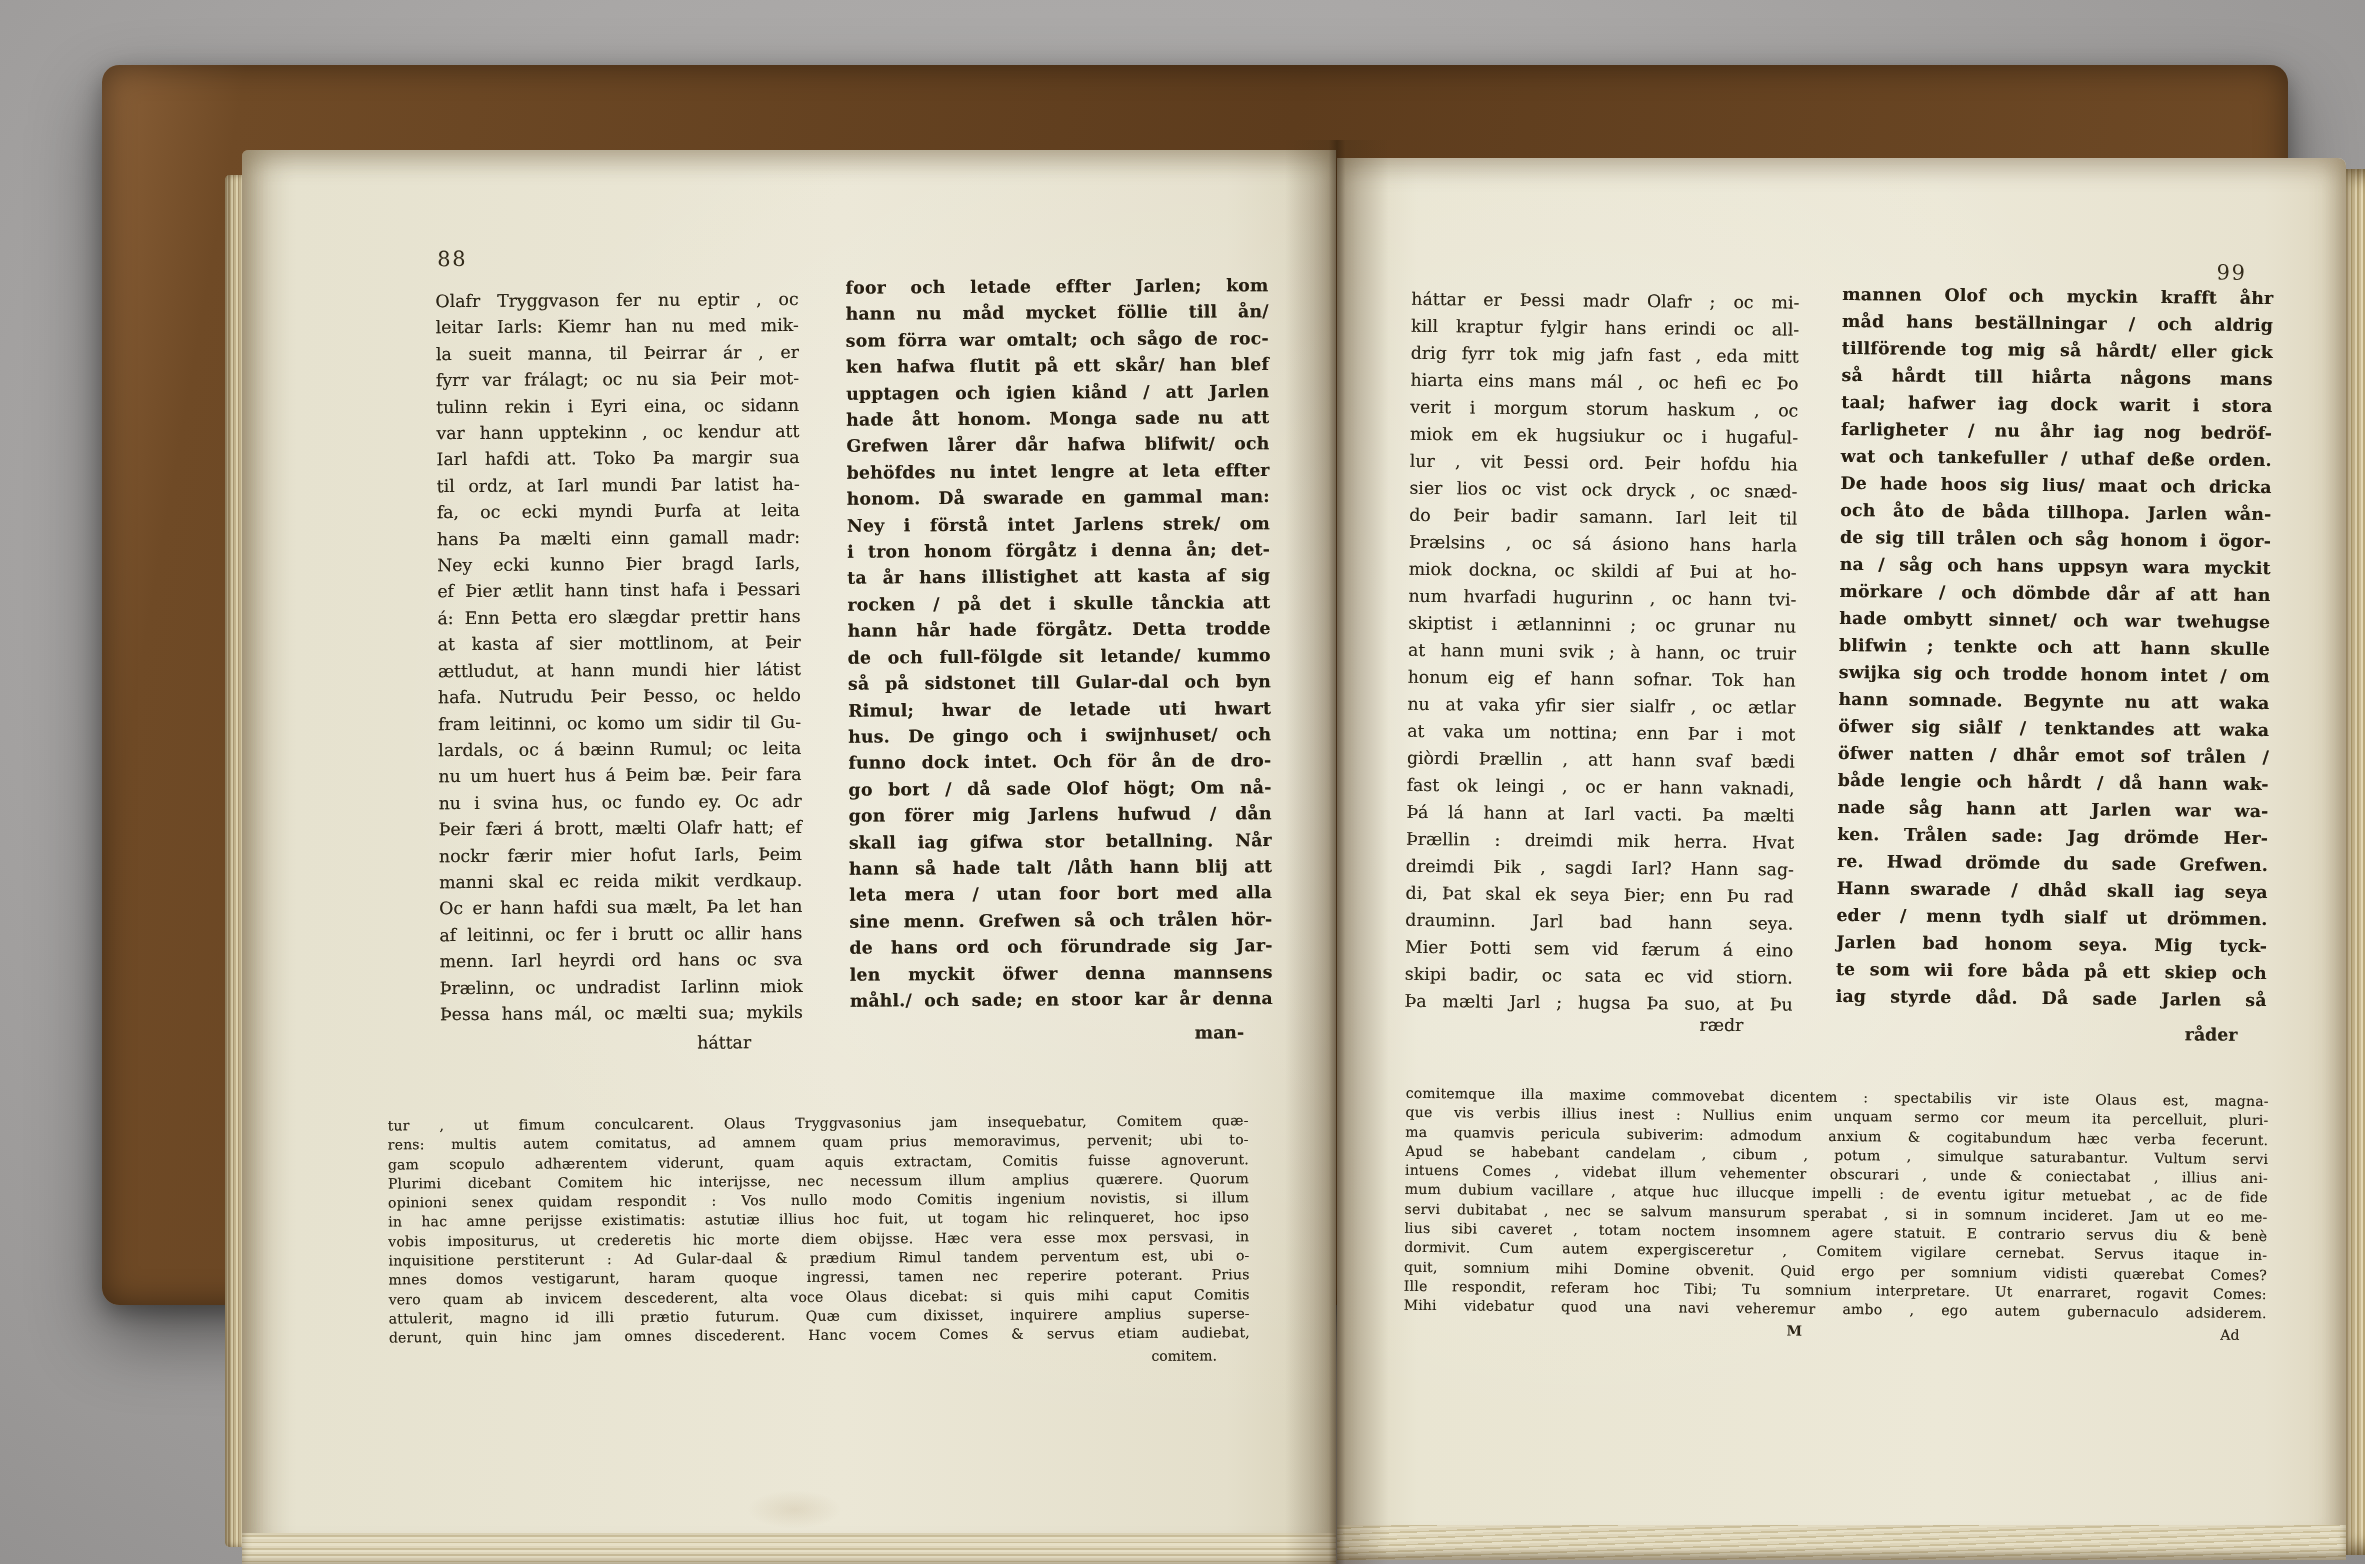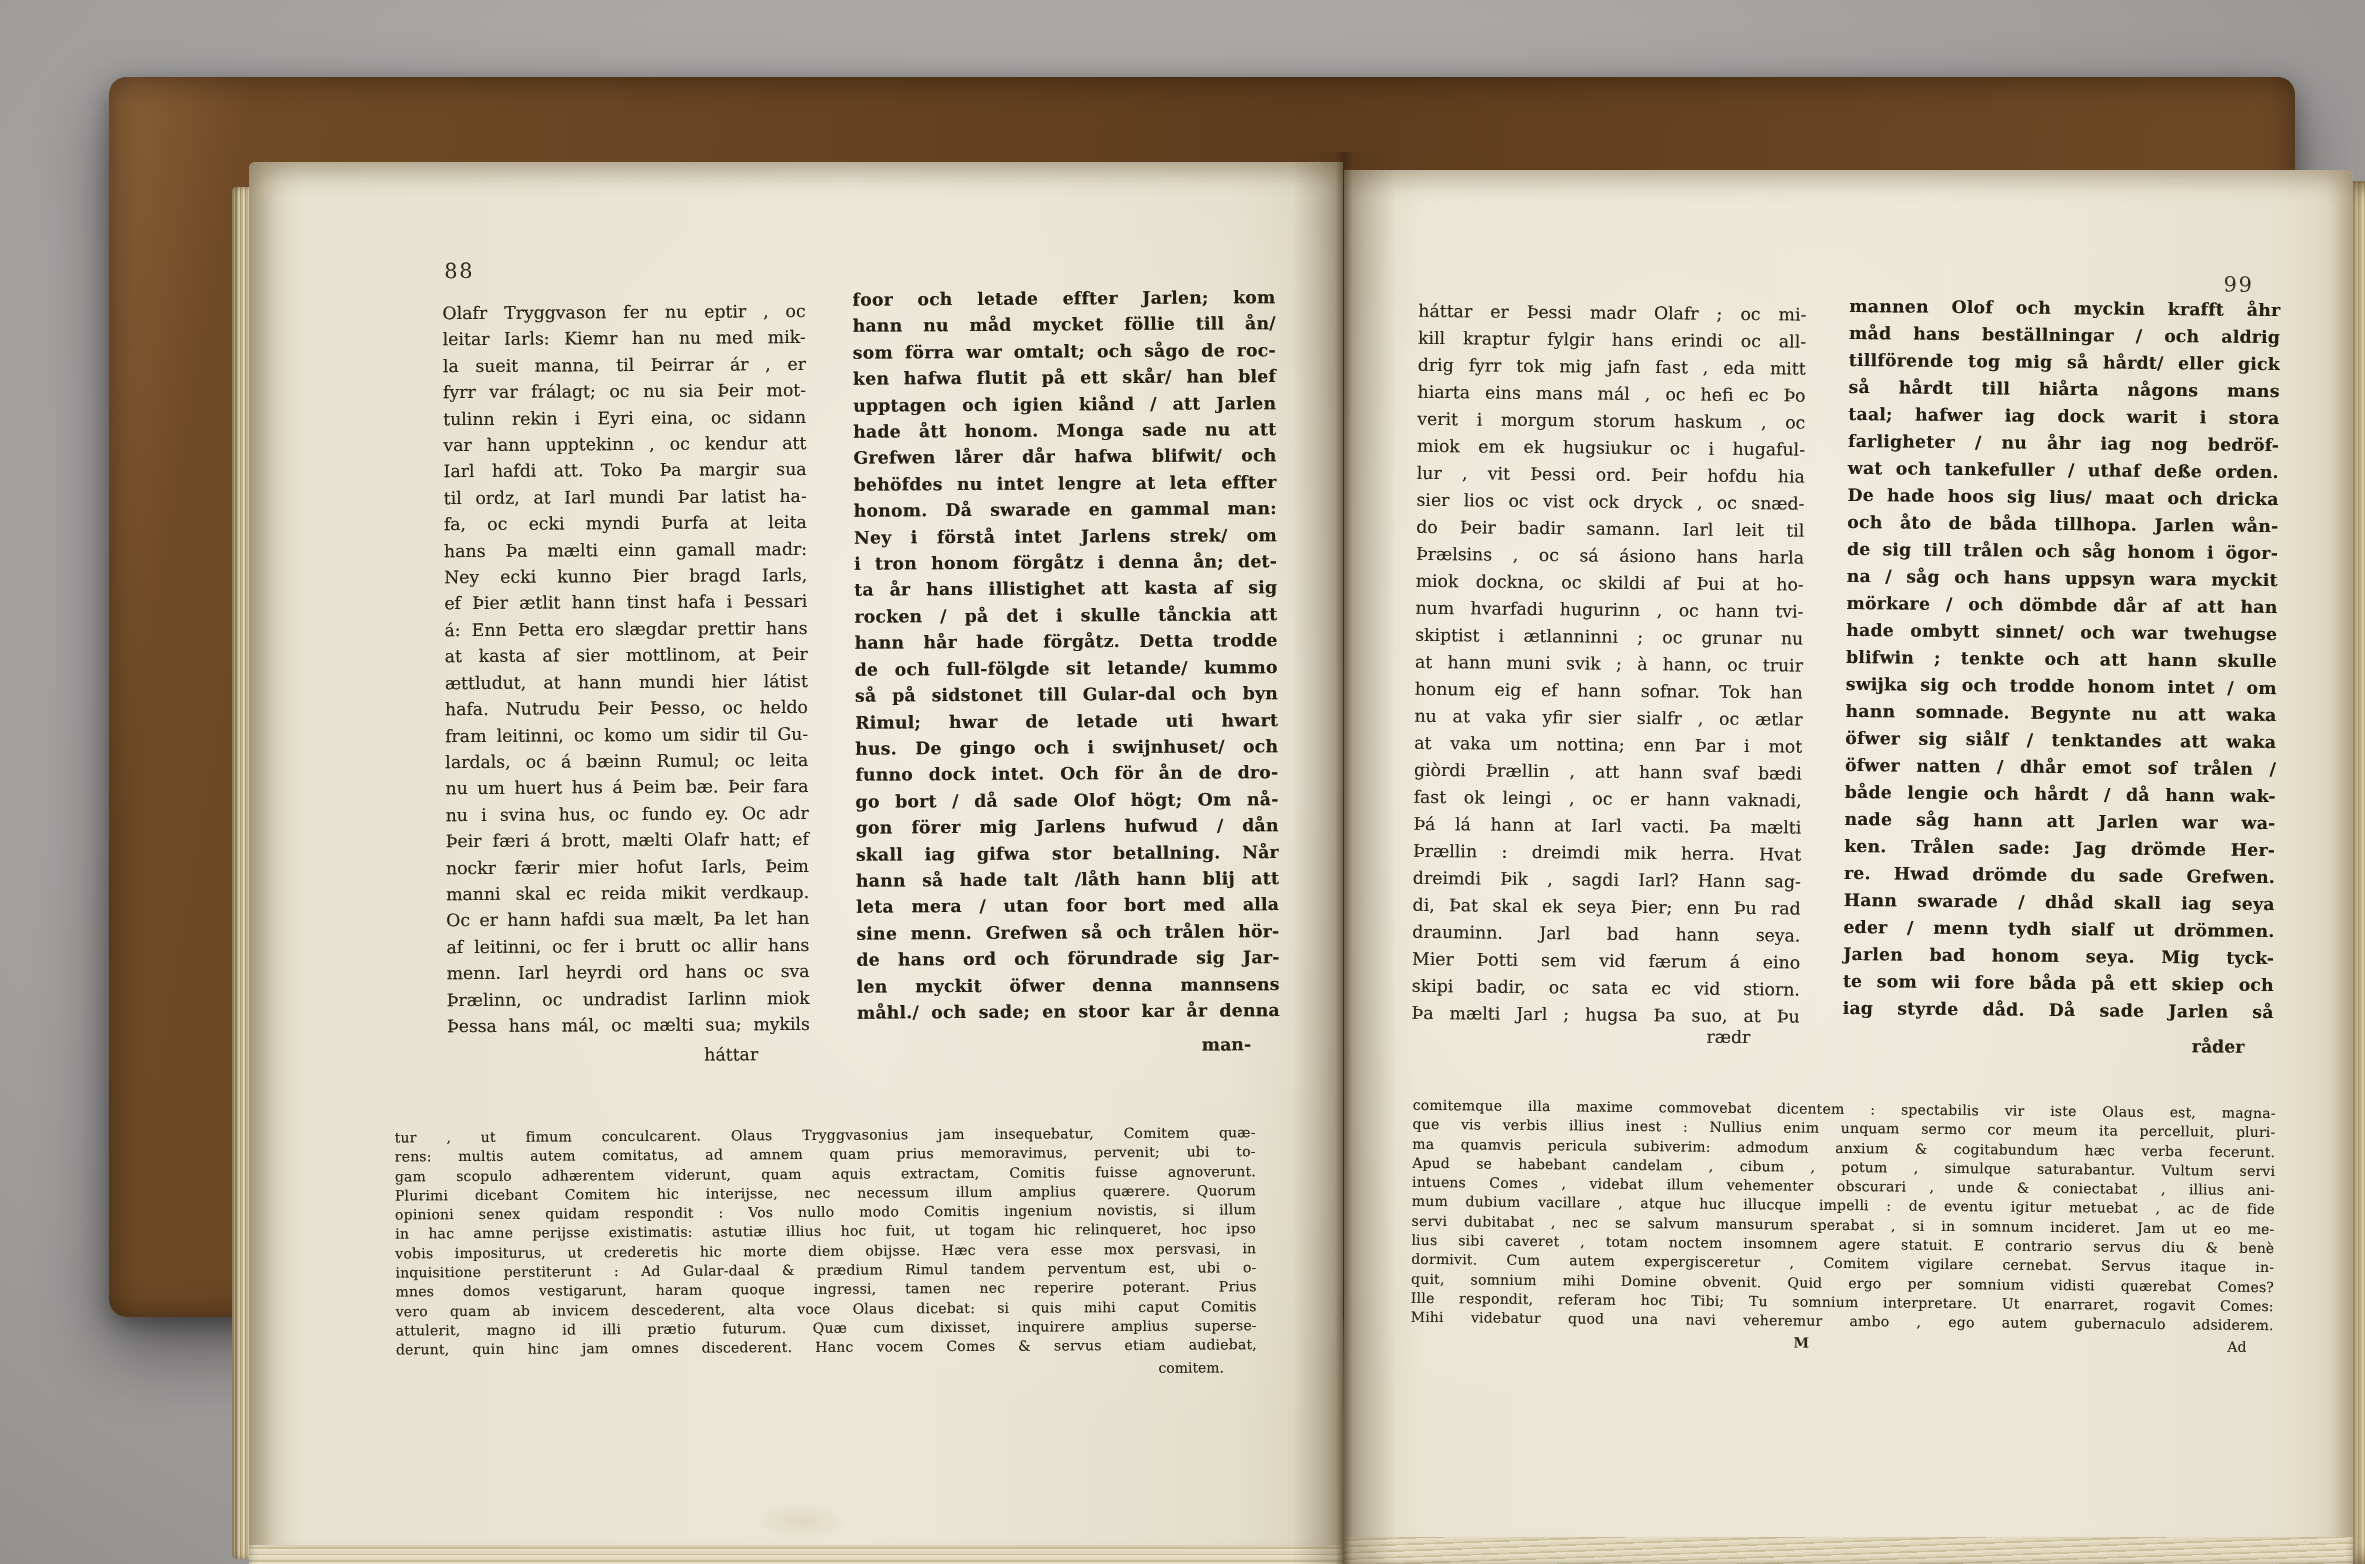--- a/index.html
+++ b/index.html
@@ -1,21 +1,21 @@
 <!DOCTYPE html>
 <html style="font-size:12.6px"><head>
 <meta charset="utf-8">
 <style>
   html,body{margin:0;padding:0;width:2366px;height:1564px;overflow:hidden;
     font-family:"DejaVu Serif", serif;}
   .scene{position:absolute;inset:0;
     background:radial-gradient(ellipse at 45% 35%, #b4b2b1 0%, #a9a7a6 45%, #9a9897 80%, #8f8d8c 100%);}
-  .book{position:absolute;left:109px;top:65px;width:2186px;height:1240px;border-radius:17.3px;
+  .book{position:absolute;left:102px;top:65px;width:2186px;height:1240px;border-radius:17.3px;
     background:linear-gradient(100deg,#8a6038 0%, #6f4a26 6%, #5d3c1d 50%, #6f4a26 94%, #8a6038 100%);
-    box-shadow:0 32px 71px rgba(0,0,0,0.45), 0 8px 24px rgba(0,0,0,0.35), inset 0 0 32px rgba(0,0,0,0.45);margin-top:12px;}
+    box-shadow:0 32px 71px rgba(0,0,0,0.45), 0 8px 24px rgba(0,0,0,0.35), inset 0 0 32px rgba(0,0,0,0.45);}
   .page{position:absolute;overflow:hidden;}
   .page-left{left:140px;top:85px;width:1094px;height:1419px;border-radius:6.3px 0 0 4.7px;
     background:
       radial-gradient(ellipse at 85% 40%, rgba(255,255,255,0.28), rgba(255,255,255,0) 60%),
       linear-gradient(90deg,#d8d2bc 0%, #e6e2cf 5%, #ebe7d6 55%, #e4dfcb 90%, #d6cfb6 100%);
     box-shadow:inset 0 14px 20.5px rgba(90,70,40,0.25), inset 0 -17.3px 24px rgba(90,70,40,0.28), inset 19px 0 27px rgba(110,85,50,0.30);}
   .page-right{left:1235px;top:93px;width:1009px;height:1402px;border-radius:0 8px 6.3px 0;
     background:
       radial-gradient(ellipse at 25% 40%, rgba(255,255,255,0.30), rgba(255,255,255,0) 60%),
       linear-gradient(90deg,#d9d2ba 0%, #e9e5d2 8%, #ece8d7 60%, #e7e2cf 92%, #ddd5bd 100%);

